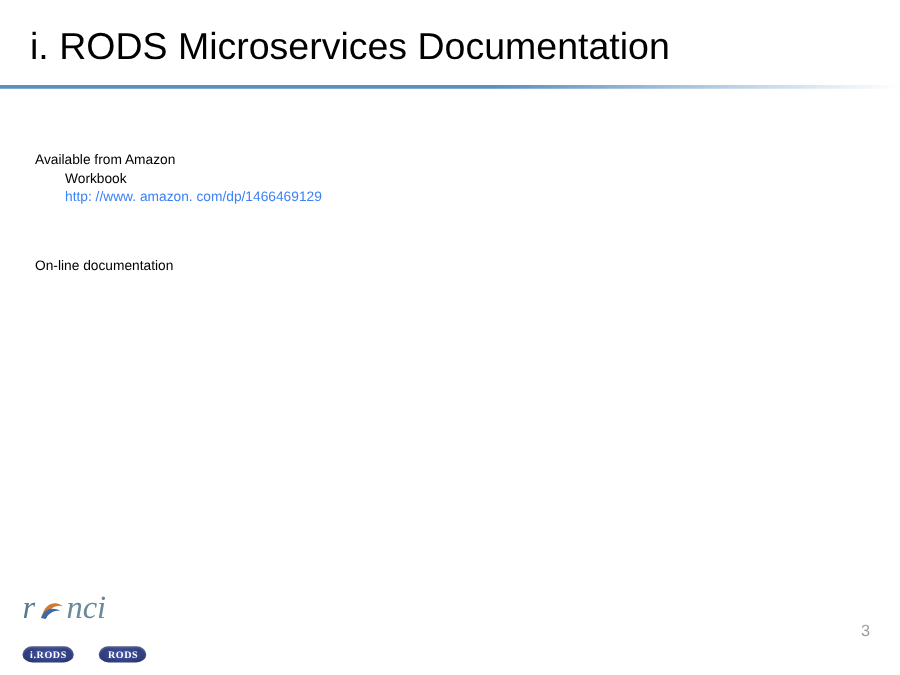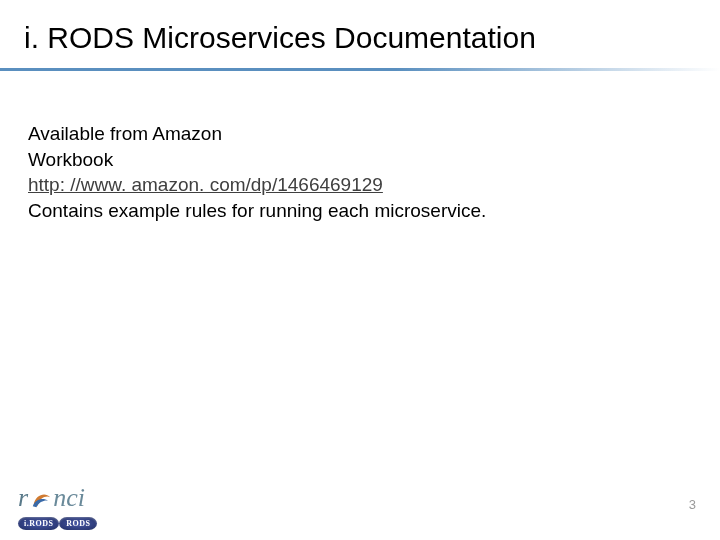--- a/index.html
+++ b/index.html
@@ -34,29 +34,29 @@
     background: linear-gradient(to right,
       #5a8fbf 0%,
       #5a8fbf 55%,
       #ffffff 100%);
     margin-top: 8px;
     margin-bottom: 0;
     width: 100%;
   }
   .content {
     padding: 50px 28px 0 28px;
-    font-size: 19px;
+    font-size: 11px;
     line-height: 1.35;
     color: #000;
   }
   .indent {
+    margin-left: 24px;
   }
   .link {
-    color: #404040;
-    text-decoration: underline;
+    color: #3b82f6;
   }
   .block2 {
     margin-top: 40px;
   }
   .footer {
     position: absolute;
     left: 18px;
     bottom: 10px;
     display: flex;
     flex-direction: column;
@@ -81,21 +81,22 @@
     height: 22px;
     position: relative;
     margin: 0 1px 0 2px;
   }
   .renci-swoosh svg {
     width: 100%;
     height: 100%;
   }
   .badge-row {
     display: flex;
-    gap: 0;
+    gap: 20px;
+    margin-top: 12px;
   }
   .badge {
     font-size: 8px;
     font-weight: bold;
     font-family: Georgia, 'Times New Roman', serif;
     color: #fff;
     padding: 2px 6px;
     border-radius: 8px / 50%;
     background: radial-gradient(ellipse at center, #4a5aa8 0%, #2c3a78 70%, #1a2450 100%);
     box-shadow: inset 0 1px 2px rgba(255,255,255,0.3);
@@ -118,23 +119,23 @@
 
   <div class="title-block">
     <h1 class="title">i. RODS Microservices Documentation</h1>
   </div>
   <div class="title-underline"></div>
 
   <div class="content">
     <div>Available from Amazon</div>
     <div class="indent">Workbook</div>
     <div class="indent link">http: //www. amazon. com/dp/1466469129</div>
-    <div>Contains example rules for running each microservice.</div>
 
     <div class="block2">
+      <div>On-line documentation</div>
     </div>
   </div>
 
   <div class="footer">
     <div class="renci-logo">
       <span class="renci-r">r</span>
       <span class="renci-swoosh">
         <svg viewBox="0 0 24 24">
           <path d="M4 18 C 6 8, 16 4, 22 10 C 18 8, 10 10, 8 20 Z" fill="#d07a30"></path>
           <path d="M3 20 C 6 12, 14 10, 20 14 C 16 13, 10 15, 7 21 Z" fill="#3a6aa8"></path>

